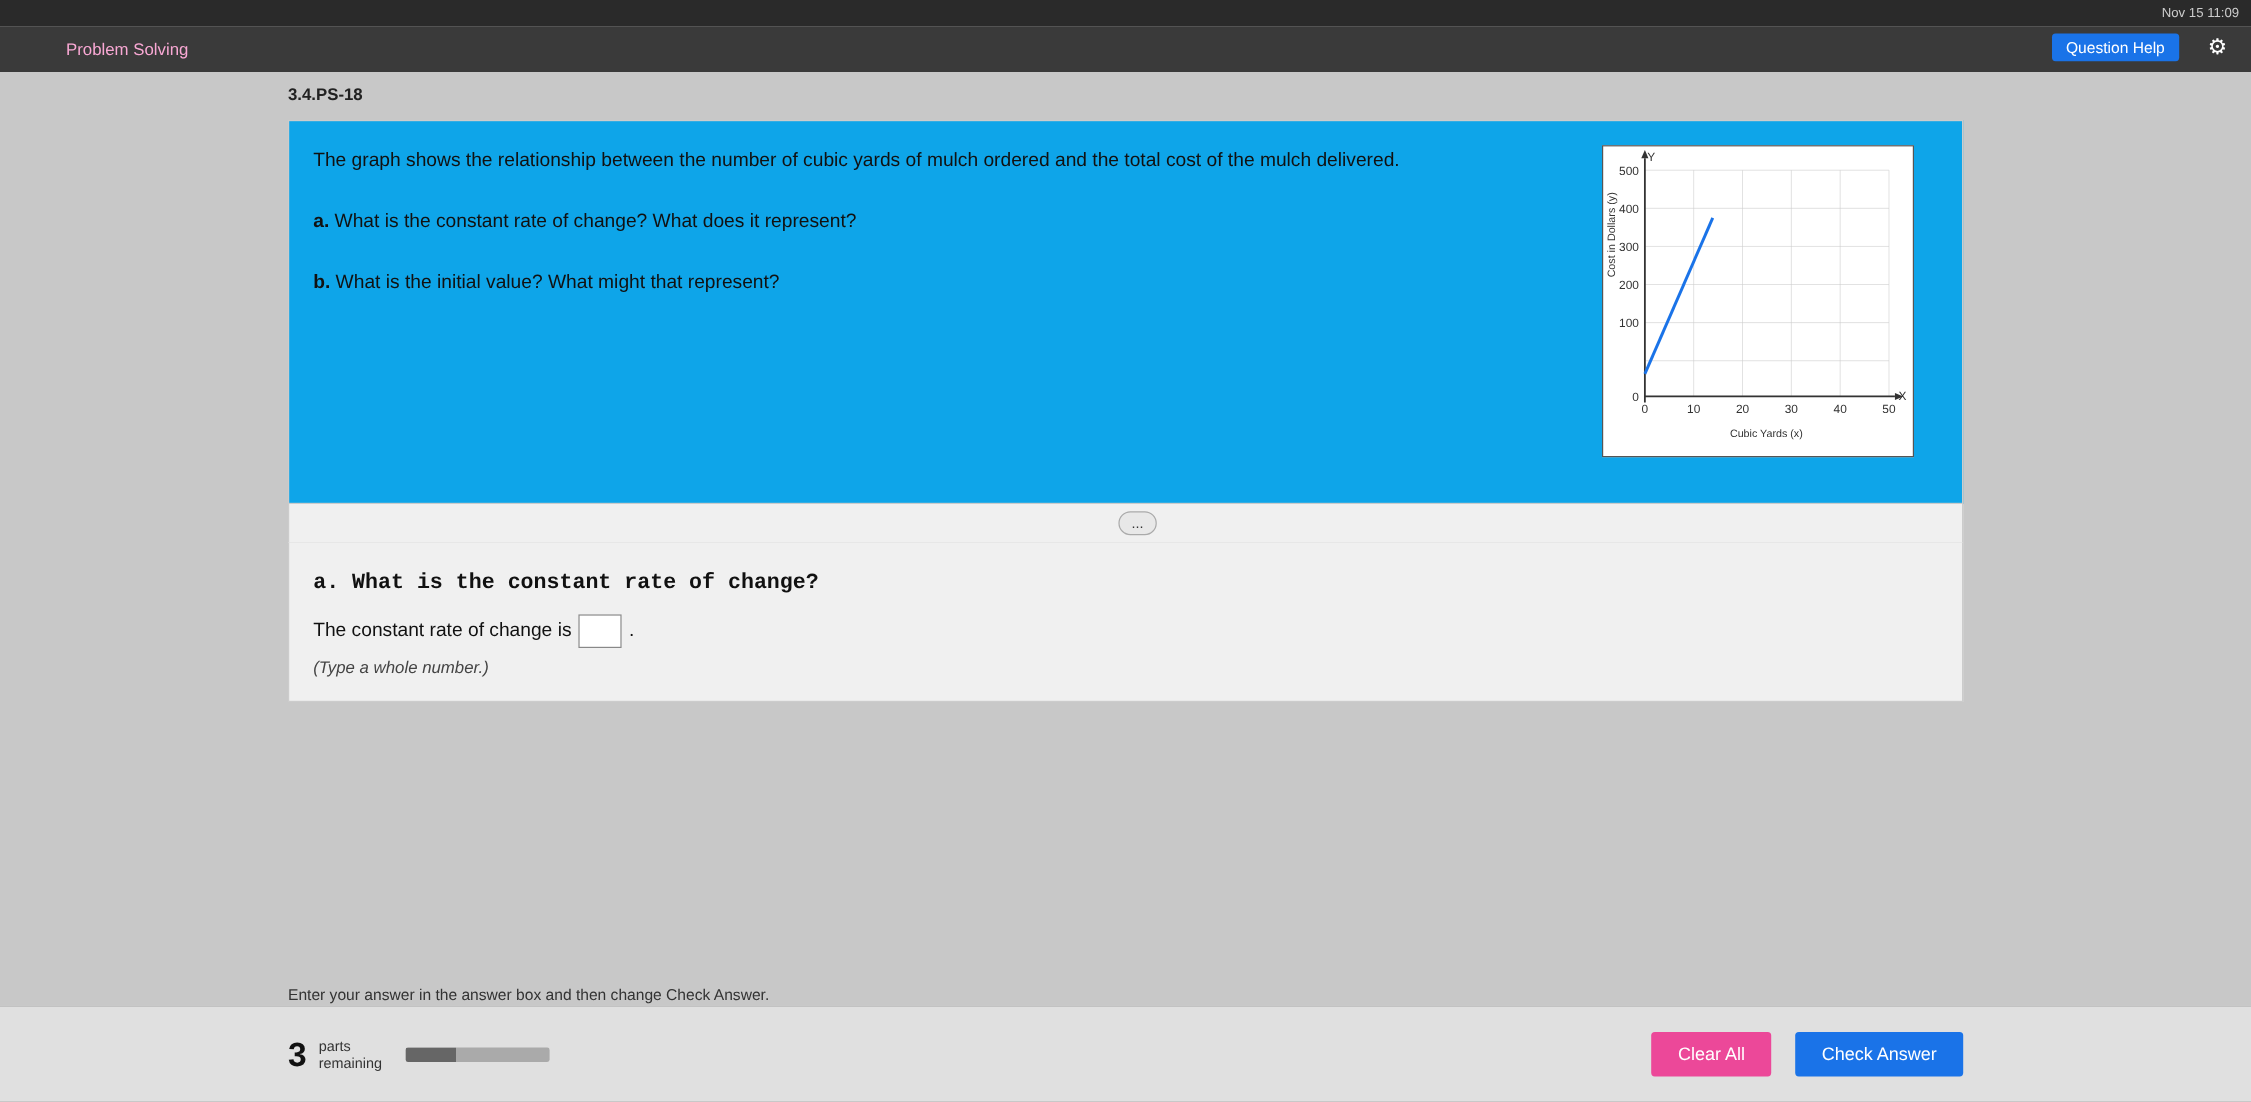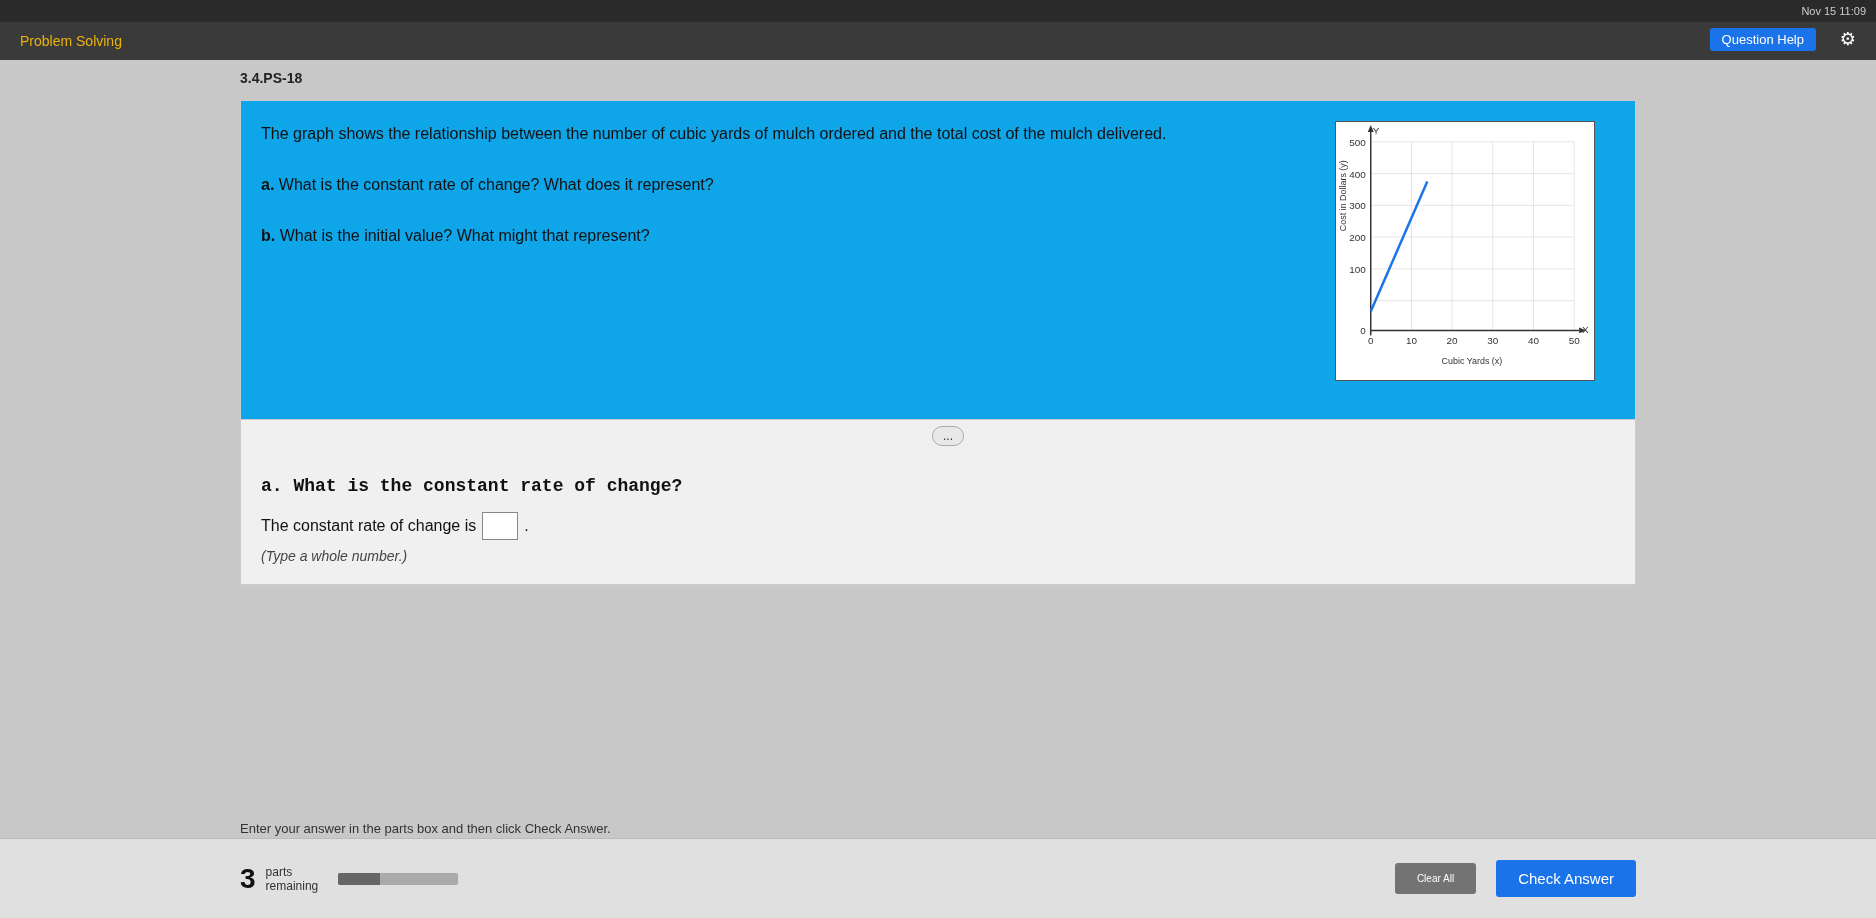--- a/index.html
+++ b/index.html
@@ -30,22 +30,23 @@
     .header-bar {
       background: #3a3a3a;
       height: 38px;
       display: flex;
       align-items: center;
       padding: 0 20px;
       position: relative;
     }
 
     .header-title {
-      color: #eab308;
+      color: #f9a8d4;
       font-size: 14px;
+      margin-left: 35px;
     }
 
     .question-help-btn {
       position: absolute;
       right: 60px;
       top: 6px;
       background: #1a73e8;
       color: #fff;
       border: none;
       padding: 4px 12px;
@@ -212,25 +213,25 @@
       margin-left: 10px;
     }
 
     .progress-fill {
       height: 100%;
       background: #666;
       width: 35%;
     }
 
     .clear-all-btn {
-      background: #737373;
+      background: #ec4899;
       color: #fff;
       border: none;
       padding: 10px 22px;
-      font-size: 10px;
+      font-size: 15px;
       cursor: pointer;
       border-radius: 3px;
     }
 
     .check-answer-btn {
       background: #1a73e8;
       color: #fff;
       border: none;
       padding: 10px 22px;
       font-size: 15px;
@@ -348,21 +349,21 @@
     <div class="part-a-title">a. What is the constant rate of change?</div>
     <div class="constant-rate-line">
       <span>The constant rate of change is</span>
       <input class="answer-input" type="text" value="" style="">
       <span>.</span>
     </div>
     <div class="type-hint">(Type a whole number.)</div>
   </div>
 
   <div class="bottom-instruction-row">
-    <span>Enter your answer in the parts box and then click Check Answer.</span>
+    <span>Enter your answer in the answer box and then change Check Answer.</span>
   </div>
 
   <div class="bottom-bar">
     <div class="bottom-left">
       <div class="parts-remaining">
         <span class="parts-number">3</span>
         <div class="parts-label">
           <span>parts</span>
           <span>remaining</span>
         </div>

